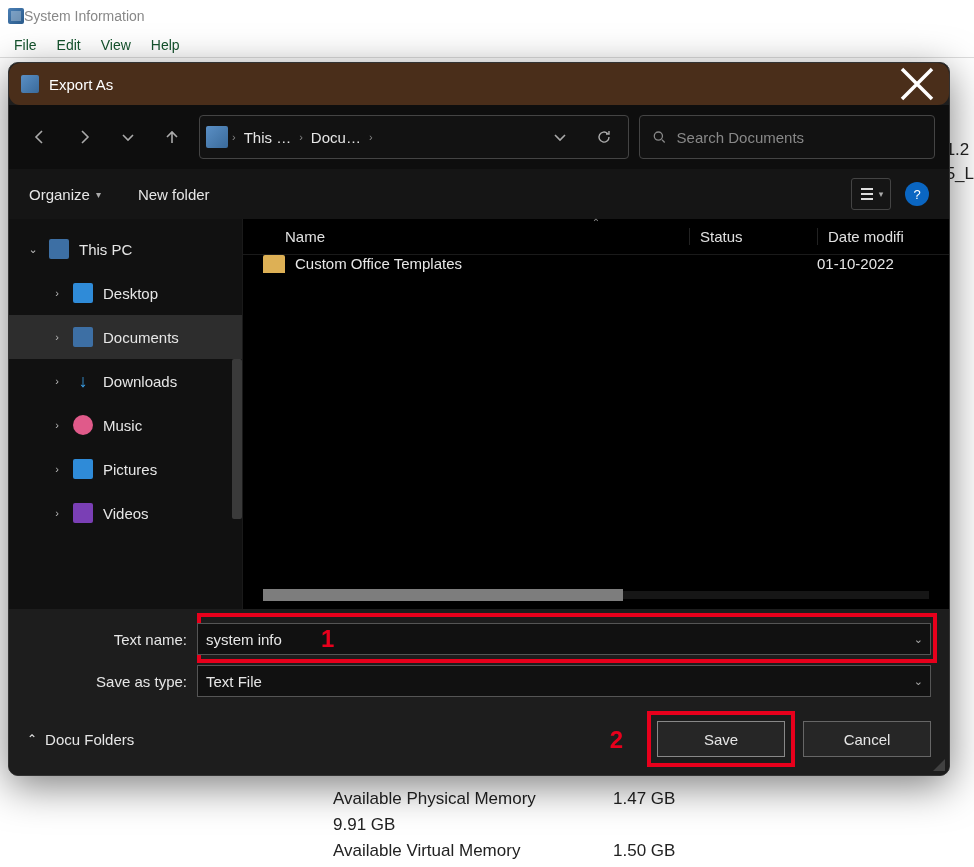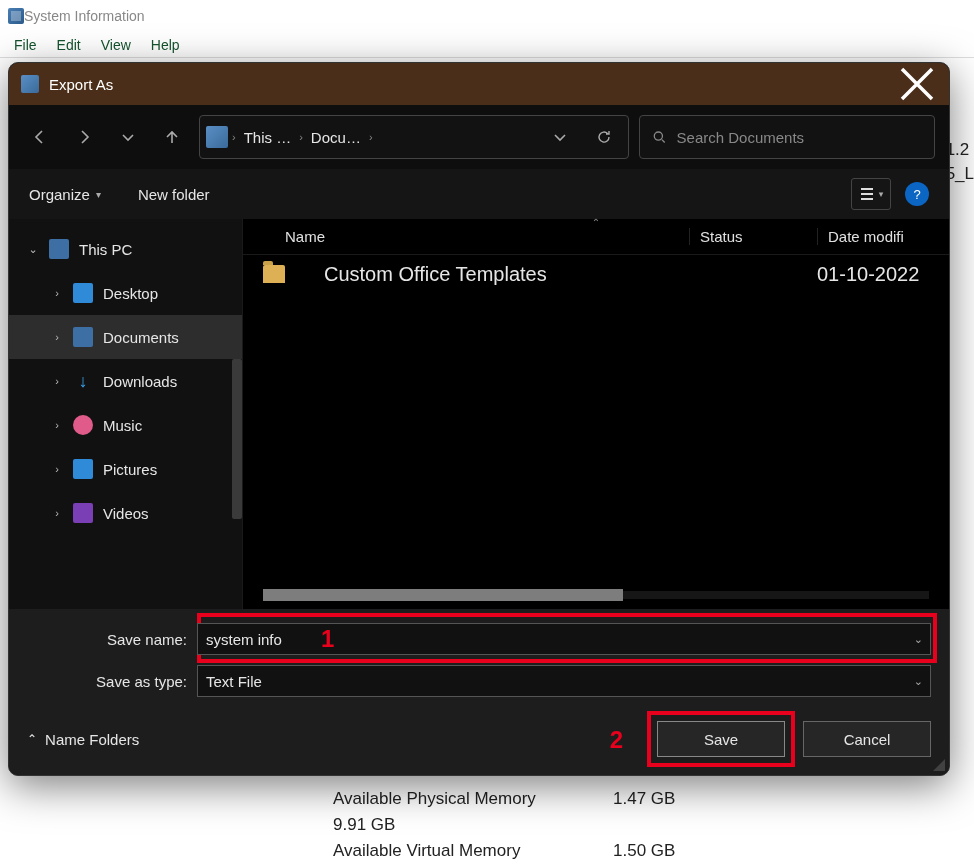--- a/index.html
+++ b/index.html
@@ -14,21 +14,21 @@
   .bg-menu { height: 26px; display: flex; gap: 20px; padding: 0 14px; align-items: center; border-bottom: 1px solid #ddd; }
   .bg-menu span { color: #14532d; font-size: 14px; }
   .bg-content { position: absolute; bottom: 0; left: 333px; right: 0; display: flex; flex-direction: column; gap: 6px; padding: 6px 0; }
   .bg-row { display: flex; gap: 20px; }
   .bg-row .k { width: 260px; color: #222; font-size: 17px; }
   .bg-row .v { color: #222; font-size: 17px; }
   .bg-right-snip { position:absolute; top:138px; right:0; color:#222; font-size:17px; line-height:24px; text-align:left; }
 
   
   .dlg { position: absolute; top: 62px; left: 8px; width: 942px; height: 714px; background: #1e1e1e; border: 1px solid #333; border-radius: 10px; box-shadow: 0 10px 40px rgba(0,0,0,0.5); display: flex; flex-direction: column; overflow: hidden; }
-  .dlg-titlebar { height: 42px; background: #4a2e1a; display: flex; align-items: center; padding: 12px 12px; justify-content: space-between; }
+  .dlg-titlebar { height: 42px; background: #4a2e1a; display: flex; align-items: center; padding: 12px 12px; justify-content: space-between; border-radius: 11px; }
   .dlg-titlebar-left { display:flex; align-items:center; gap:10px; }
   .dlg-title-icon { width:18px; height:18px; background: linear-gradient(135deg,#5a8fc5,#3a6a9a); border-radius:2px; }
   .dlg-title { color: #fff; font-size: 15px; }
   .dlg-close { width: 40px; height: 32px; display:flex; align-items:center; justify-content:center; color:#fff; font-size:14px; cursor:pointer; }
 
   
   .nav-row { height: 64px; background: #0e0e0e; display: flex; align-items: center; padding: 0 14px; gap: 10px; }
   .nav-btn { width: 34px; height: 34px; display:flex; align-items:center; justify-content:center; color:#aaa; cursor:pointer; border-radius:4px; }
   .nav-btn svg { width:16px; height:16px; }
   .addr-box { flex: 1; height: 44px; border:1px solid #444; border-radius:4px; display:flex; align-items:center; padding:0 6px; gap:4px; background:#121212; }
@@ -66,21 +66,21 @@
   .icon-vids { background:#7a3fb5; }
 
   
   .filepane { flex:1; display:flex; flex-direction:column; background:#000; min-width:0; }
   .col-headers { height:36px; display:flex; align-items:center; padding:0 20px; border-bottom:1px solid #1a1a1a; color:#e0e0e0; font-size:15px; position:relative; }
   .col-name { flex:1; padding-left:22px; }
   .sort-ind { position:absolute; left:50%; top:-2px; transform:translateX(-50%); color:#888; font-size:10px; }
   .col-status { width:128px; border-left:1px solid #222; padding-left:10px; }
   .col-date { width:112px; border-left:1px solid #222; padding-left:10px; white-space:nowrap; }
   .file-rows { flex:1; overflow:hidden; position:relative; }
-  .file-row { height:38px; display:flex; align-items:center; padding:0 20px; color:#e6e6e6; font-size:20px;gap:29px; }
+  .file-row { height:38px; display:flex; padding:0 20px; color:#e6e6e6; font-size:15px; }
   .file-row .icn { width:22px; height:18px; background:#ddb055; border-radius:2px 2px 0 0; margin-right:10px; position:relative; }
   .file-row .icn::before { content:""; position:absolute; top:-4px; left:0; width:10px; height:4px; background:#caa048; border-radius:2px 2px 0 0; }
   .file-row .nm { flex:1; }
   .file-row .st { width:128px; }
   .file-row .dt { width:112px; white-space:nowrap; }
   .hscroll { height:16px; background:#000; position:relative; margin:0 20px 6px 20px; }
   .hscroll-track { position:absolute; left:0; right:0; top:4px; height:8px; background:#161616; }
   .hscroll-thumb { position:absolute; left:0; top:2px; width:54%; height:12px; background:#7d7d7d; }
 
   
@@ -281,42 +281,42 @@
       <div class="hscroll">
         <div class="hscroll-track"></div>
         <div class="hscroll-thumb"></div>
       </div>
     </div>
   </div>
 
   <div class="form-area">
     <div class="form-row" style="position:relative;">
       <div class="highlight-red" style="top:-10px;left:170px;right:-6px;height:50px;"></div>
-      <span class="form-label">Save name:</span>
+      <span class="form-label">Text name:</span>
       <div class="form-input-wrap">
         <input class="combo" value="system info" style="">
         <span class="combo-caret">⌄</span>
         <span class="anno" style="left:124px;top:2px;">1</span>
       </div>
     </div>
     <div class="form-row">
       <span class="form-label">Save as type:</span>
       <div class="form-input-wrap">
         <div class="combo" style="display:flex;align-items:center;">
           <span>Text File</span>
         </div>
         <span class="combo-caret">⌄</span>
       </div>
     </div>
   </div>
 
   <div class="footer">
     <div class="hide-folders">
       <span style="font-size:12px;">⌃</span>
-      <span>Name Folders</span>
+      <span>Docu Folders</span>
     </div>
     <div class="footer-btns">
       <span class="anno" style="right:308px;top:5px;">2</span>
       <div style="position:relative;">
         <div class="highlight-red" style="top:-10px;left:-10px;right:-10px;bottom:-10px;"></div>
         <button class="btn primary">Save</button>
       </div>
       <button class="btn">Cancel</button>
     </div>
   </div>

